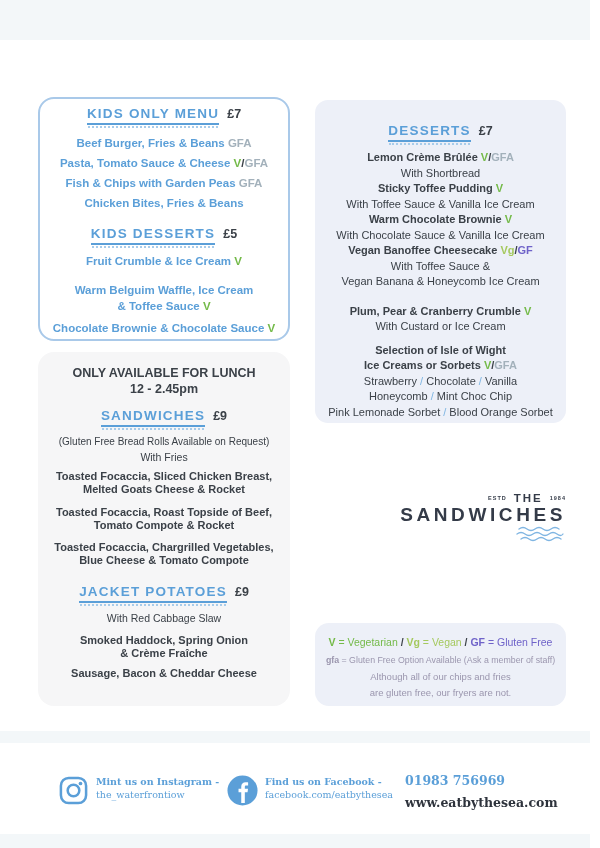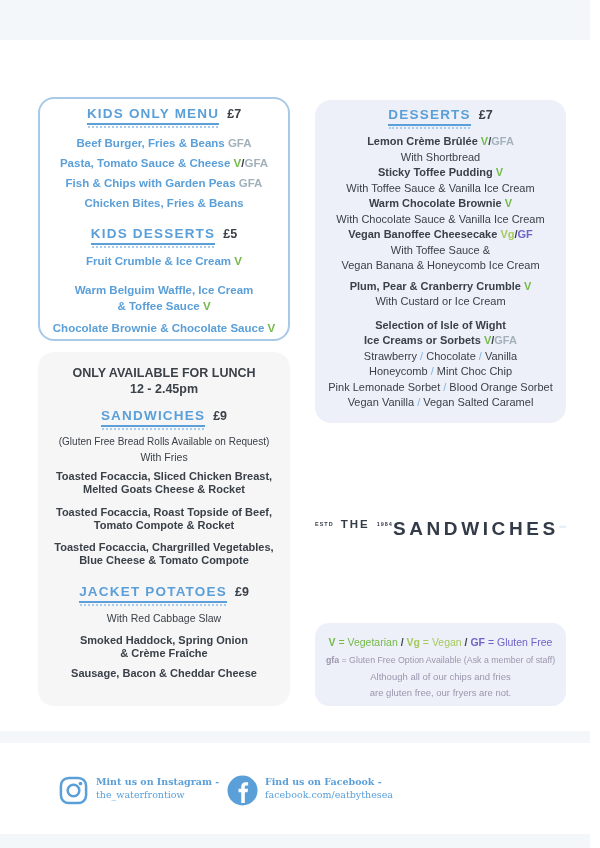--- a/index.html
+++ b/index.html
@@ -9,21 +9,21 @@
 
   .band{position:absolute;left:0;width:600px;background:var(--band);}
   #top-band{top:0;height:40px;}
   #mid-band{top:731px;height:12px;}
   #bottom-band{top:834px;height:14px;}
 
   .box{position:absolute;box-sizing:border-box;border-radius:16px;overflow:hidden;}
   #kids-box{left:38px;top:97px;width:252px;height:244px;background:#fff;
             border:2px solid var(--border);padding-top:7px;}
   #lunch-box{left:38px;top:352px;width:252px;height:354px;background:var(--lunchbg);padding-top:13px;}
-  #desserts-box{left:315px;top:100px;width:251px;height:323px;background:var(--panel);padding-top:7px;}
+  #desserts-box{left:315px;top:100px;width:251px;height:323px;background:var(--panel);padding-top:23px;border-radius:13px;}
   #legend-box{left:315px;top:623px;width:251px;height:83px;background:var(--panel);padding-top:11px;border-radius:14px;}
 
   .sec-head{display:flex;justify-content:center;align-items:baseline;gap:8px;margin-bottom:8px;}
   .sec-title{position:relative;color:var(--blue);font-weight:700;font-size:13.5px;
              letter-spacing:1.2px;padding-bottom:2px;border-bottom:2px solid var(--blue);}
   .sec-title::after{content:"";position:absolute;left:1px;right:1px;bottom:-5px;
              border-bottom:2px dotted var(--dots);}
   .sec-price{color:var(--dark);font-weight:700;font-size:12.5px;}
 
   .mline{display:flex;justify-content:center;white-space:pre;}
@@ -50,22 +50,22 @@
   .s-vgb{color:var(--lgreen);font-weight:700}
   .s-purple{color:var(--purple);font-weight:400}
   .s-gfb{color:var(--purple);font-weight:700}
   .s-muted{color:var(--muted);font-weight:400}
   .s-mutedb{color:var(--muted);font-weight:700}
 
   .lunch-head{color:var(--dark);font-weight:700;font-size:12.5px;line-height:16px;text-align:center;}
   #sand-head{margin-top:11px;}
   #jacket-head{margin-top:17px;margin-bottom:9px;}
 
-  #logo{position:absolute;left:315px;top:518px;width:251px;display:flex;flex-direction:row;
-        align-items:flex-start;color:var(--navy);}
+  #logo{position:absolute;left:315px;top:492px;width:251px;display:flex;flex-direction:column;
+        align-items:flex-end;color:var(--navy);}
   #logo .estd-row{display:flex;align-items:center;gap:7px;}
   #logo .estd-small{font-size:5.5px;letter-spacing:1px;font-weight:700;}
   #logo .estd-the{font-size:11.5px;letter-spacing:2px;font-weight:700;}
   #logo .logo-name{font-size:19px;letter-spacing:3.6px;font-weight:700;margin-top:0px;}
 
   #footer{position:absolute;left:0;top:768px;width:600px;height:46px;}
   .foot-group{position:absolute;display:flex;gap:7px;align-items:flex-start;}
   #ig-group{left:58px;top:7px;}
   #fb-group{left:227px;top:7px;}
   #contact-group{left:405px;top:5px;display:flex;flex-direction:column;}
@@ -144,21 +144,21 @@
     <div class="lines lines-dess">
         <div class="mline"><span class="s-darkb">Lemon Crème Brûlée </span><span class="s-v">V</span><span class="s-sl">/</span><span class="s-gfa">GFA</span></div>
         <div class="mline"><span class="s-dark">With Shortbread</span></div>
         <div class="mline"><span class="s-darkb">Sticky Toffee Pudding </span><span class="s-v">V</span></div>
         <div class="mline"><span class="s-dark">With Toffee Sauce &amp; Vanilla Ice Cream</span></div>
         <div class="mline"><span class="s-darkb">Warm Chocolate Brownie </span><span class="s-v">V</span></div>
         <div class="mline"><span class="s-dark">With Chocolate Sauce &amp; Vanilla Ice Cream</span></div>
         <div class="mline"><span class="s-darkb">Vegan Banoffee Cheesecake </span><span class="s-vg">Vg</span><span class="s-sl">/</span><span class="s-gf">GF</span></div>
         <div class="mline"><span class="s-dark">With Toffee Sauce &amp;</span></div>
         <div class="mline"><span class="s-dark">Vegan Banana &amp; Honeycomb Ice Cream</span></div>
-        <div class="mline" style="margin-top: 5px;"><span class="s-darkb">Plum, Pear &amp; Cranberry Crumble </span><span class="s-v">V</span></div>
+        <div class="mline" style="margin-top: 14px;"><span class="s-darkb">Plum, Pear &amp; Cranberry Crumble </span><span class="s-v">V</span></div>
         <div class="mline"><span class="s-dark">With Custard or Ice Cream</span></div>
         <div class="mline" style="margin-top: 8px;"><span class="s-darkb">Selection of Isle of Wight</span></div>
         <div class="mline"><span class="s-darkb">Ice Creams or Sorbets </span><span class="s-v">V</span><span class="s-sl">/</span><span class="s-gfa">GFA</span></div>
         <div class="mline"><span class="s-dark">Strawberry </span><span class="s-bsl">/</span><span class="s-dark"> Chocolate </span><span class="s-bsl">/</span><span class="s-dark"> Vanilla</span></div>
         <div class="mline"><span class="s-dark">Honeycomb </span><span class="s-bsl">/</span><span class="s-dark"> Mint Choc Chip</span></div>
         <div class="mline"><span class="s-dark">Pink Lemonade Sorbet </span><span class="s-bsl">/</span><span class="s-dark"> Blood Orange Sorbet</span></div>
         <div class="mline"><span class="s-dark">Vegan Vanilla </span><span class="s-bsl">/</span><span class="s-dark"> Vegan Salted Caramel</span></div>
       </div>
   </div>
 
@@ -203,15 +203,19 @@
       <svg width="31" height="31" viewBox="0 0 32 32">
         <circle cx="16" cy="16" r="15.5" fill="#5b9fd8"></circle>
         <path d="M21.8 10.9h-2c-1 0-1.4.5-1.4 1.4v2h3.3l-.5 3.4h-2.8V29h-3.7v-11.3h-2.8v-3.4h2.8v-2.2c0-2.9 1.8-4.6 4.5-4.6 1.2 0 2.2.1 2.6.2v3.2z" fill="#ffffff"></path>
       </svg>
       <div class="foot-text">
         <div class="b">Find us on Facebook -</div>
         <div>facebook.com/eatbythesea</div>
       </div>
     </div>
 
+    <div id="contact-group" class="foot-group">
+      <div class="phone">01983 756969</div>
+      <div class="site">www.eatbythesea.com</div>
+    </div>
 
   </div>
 </div>
 
 </body></html>

